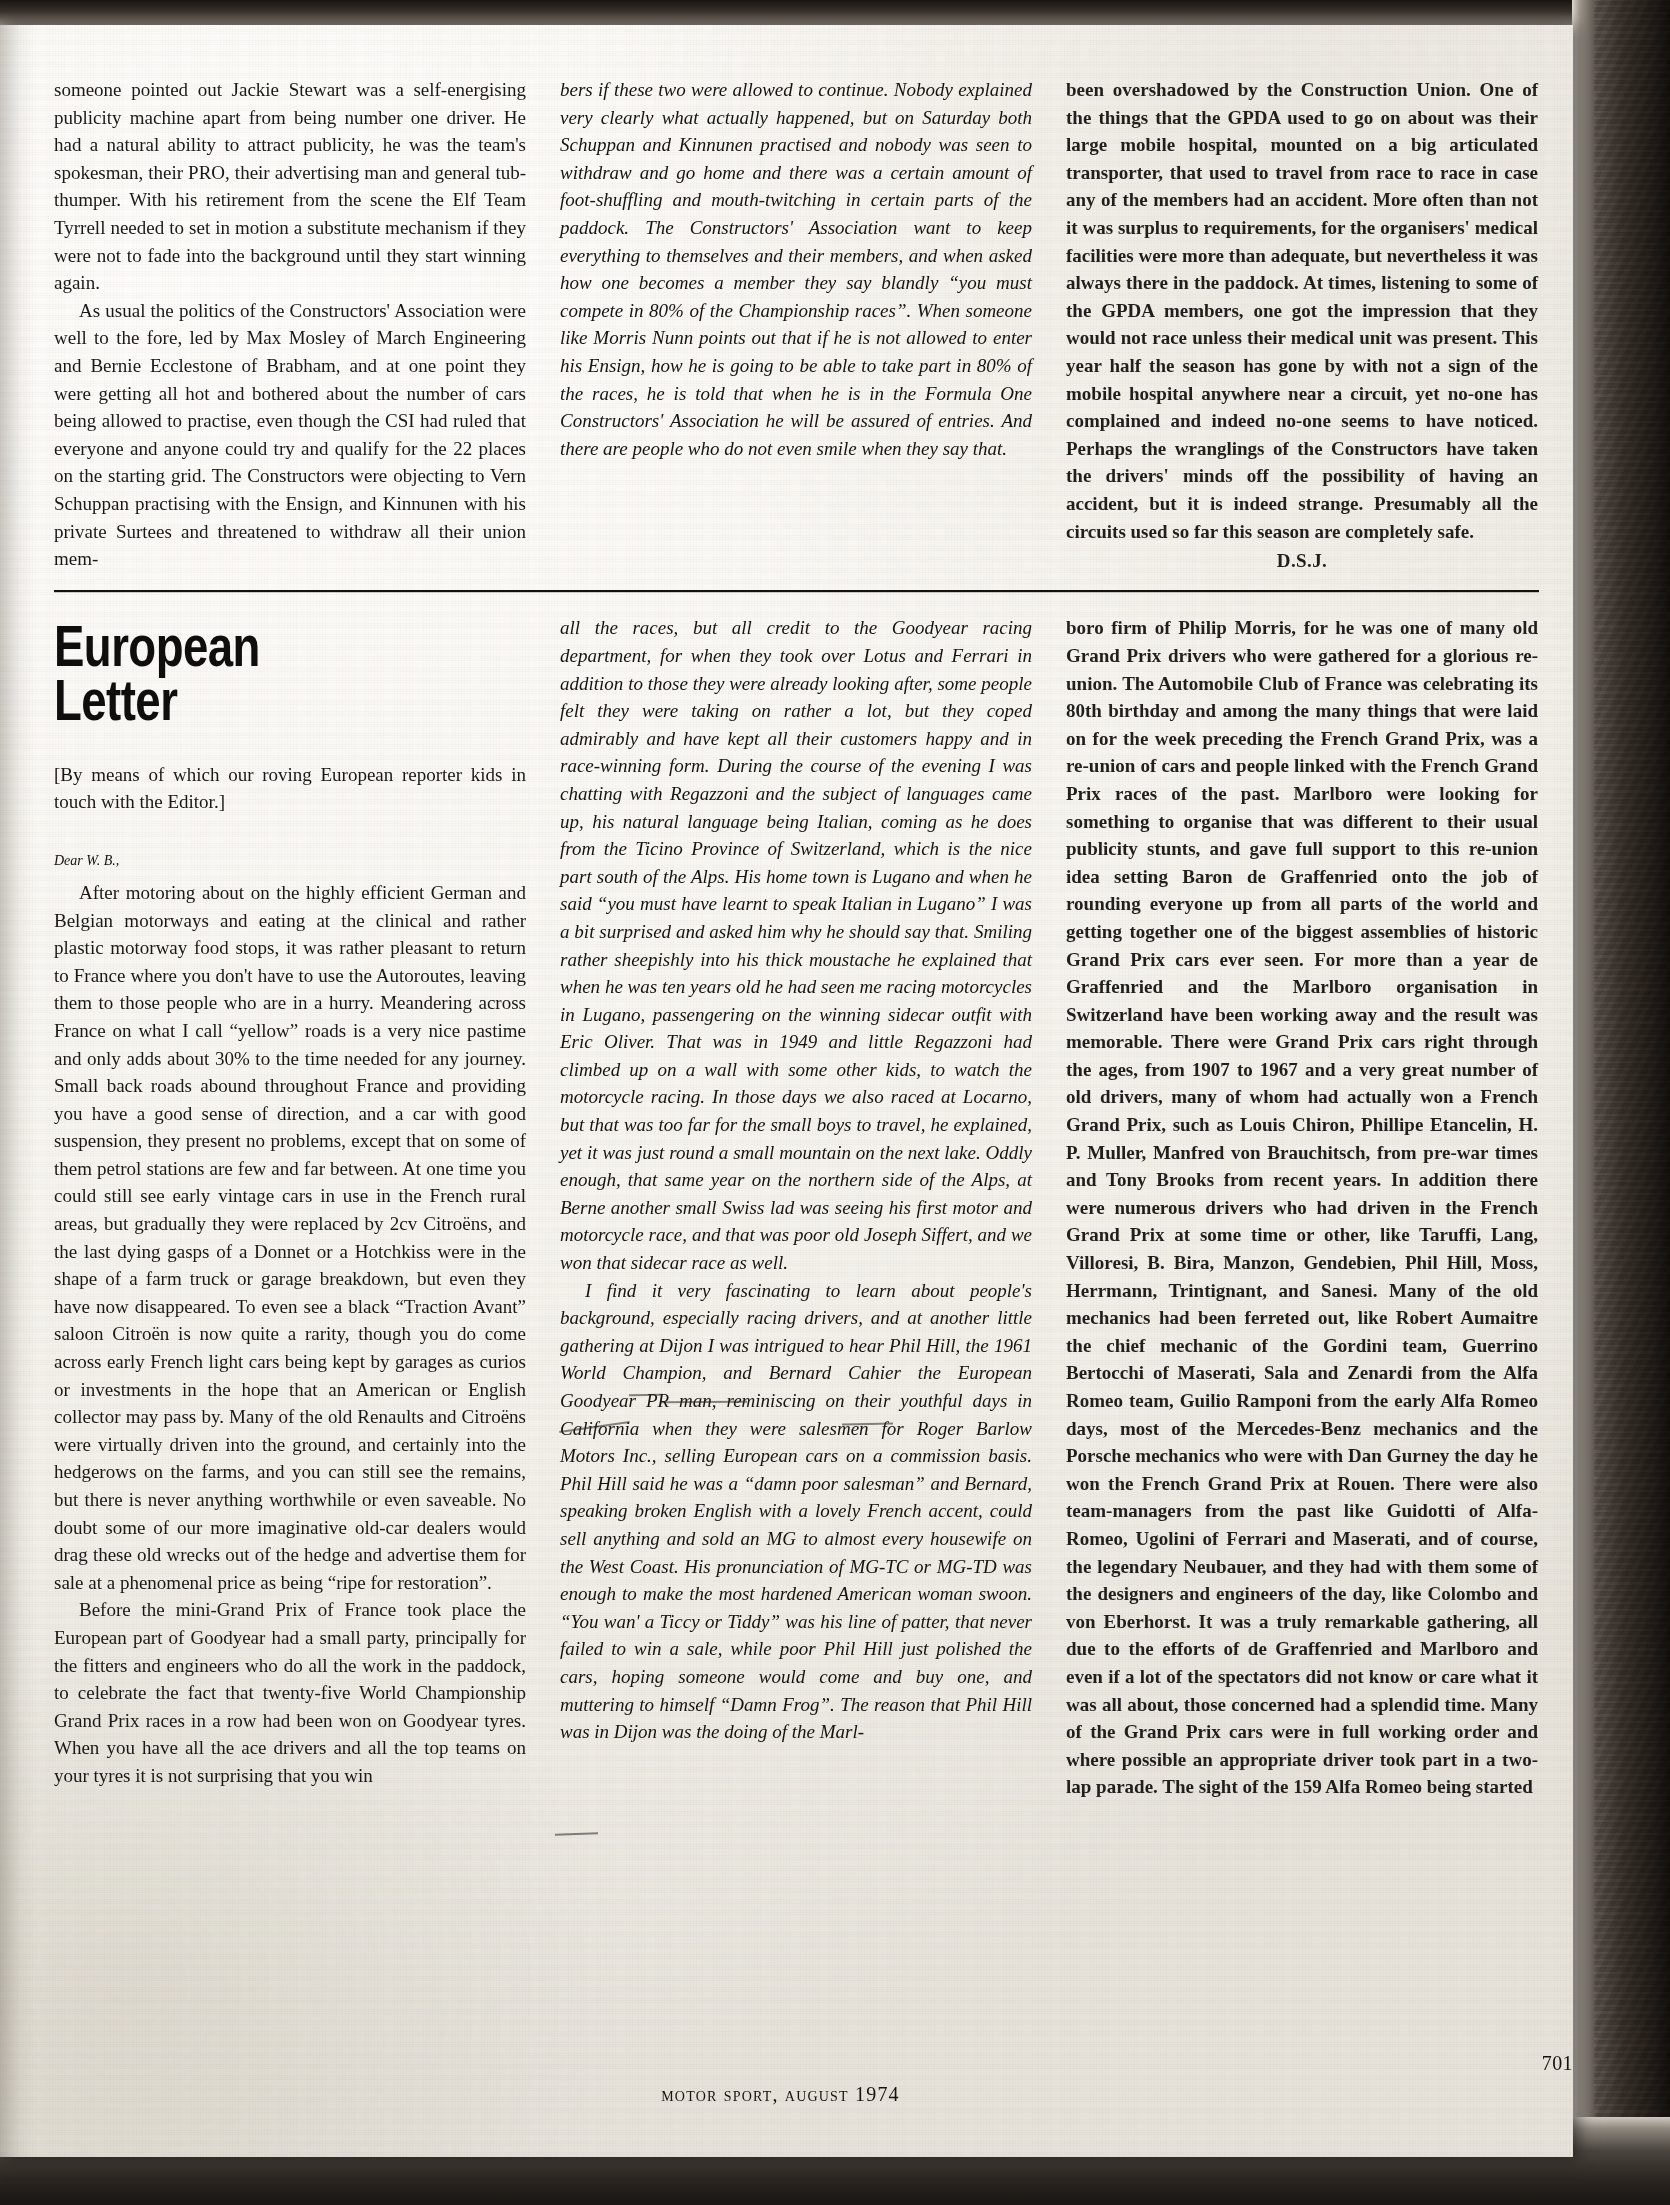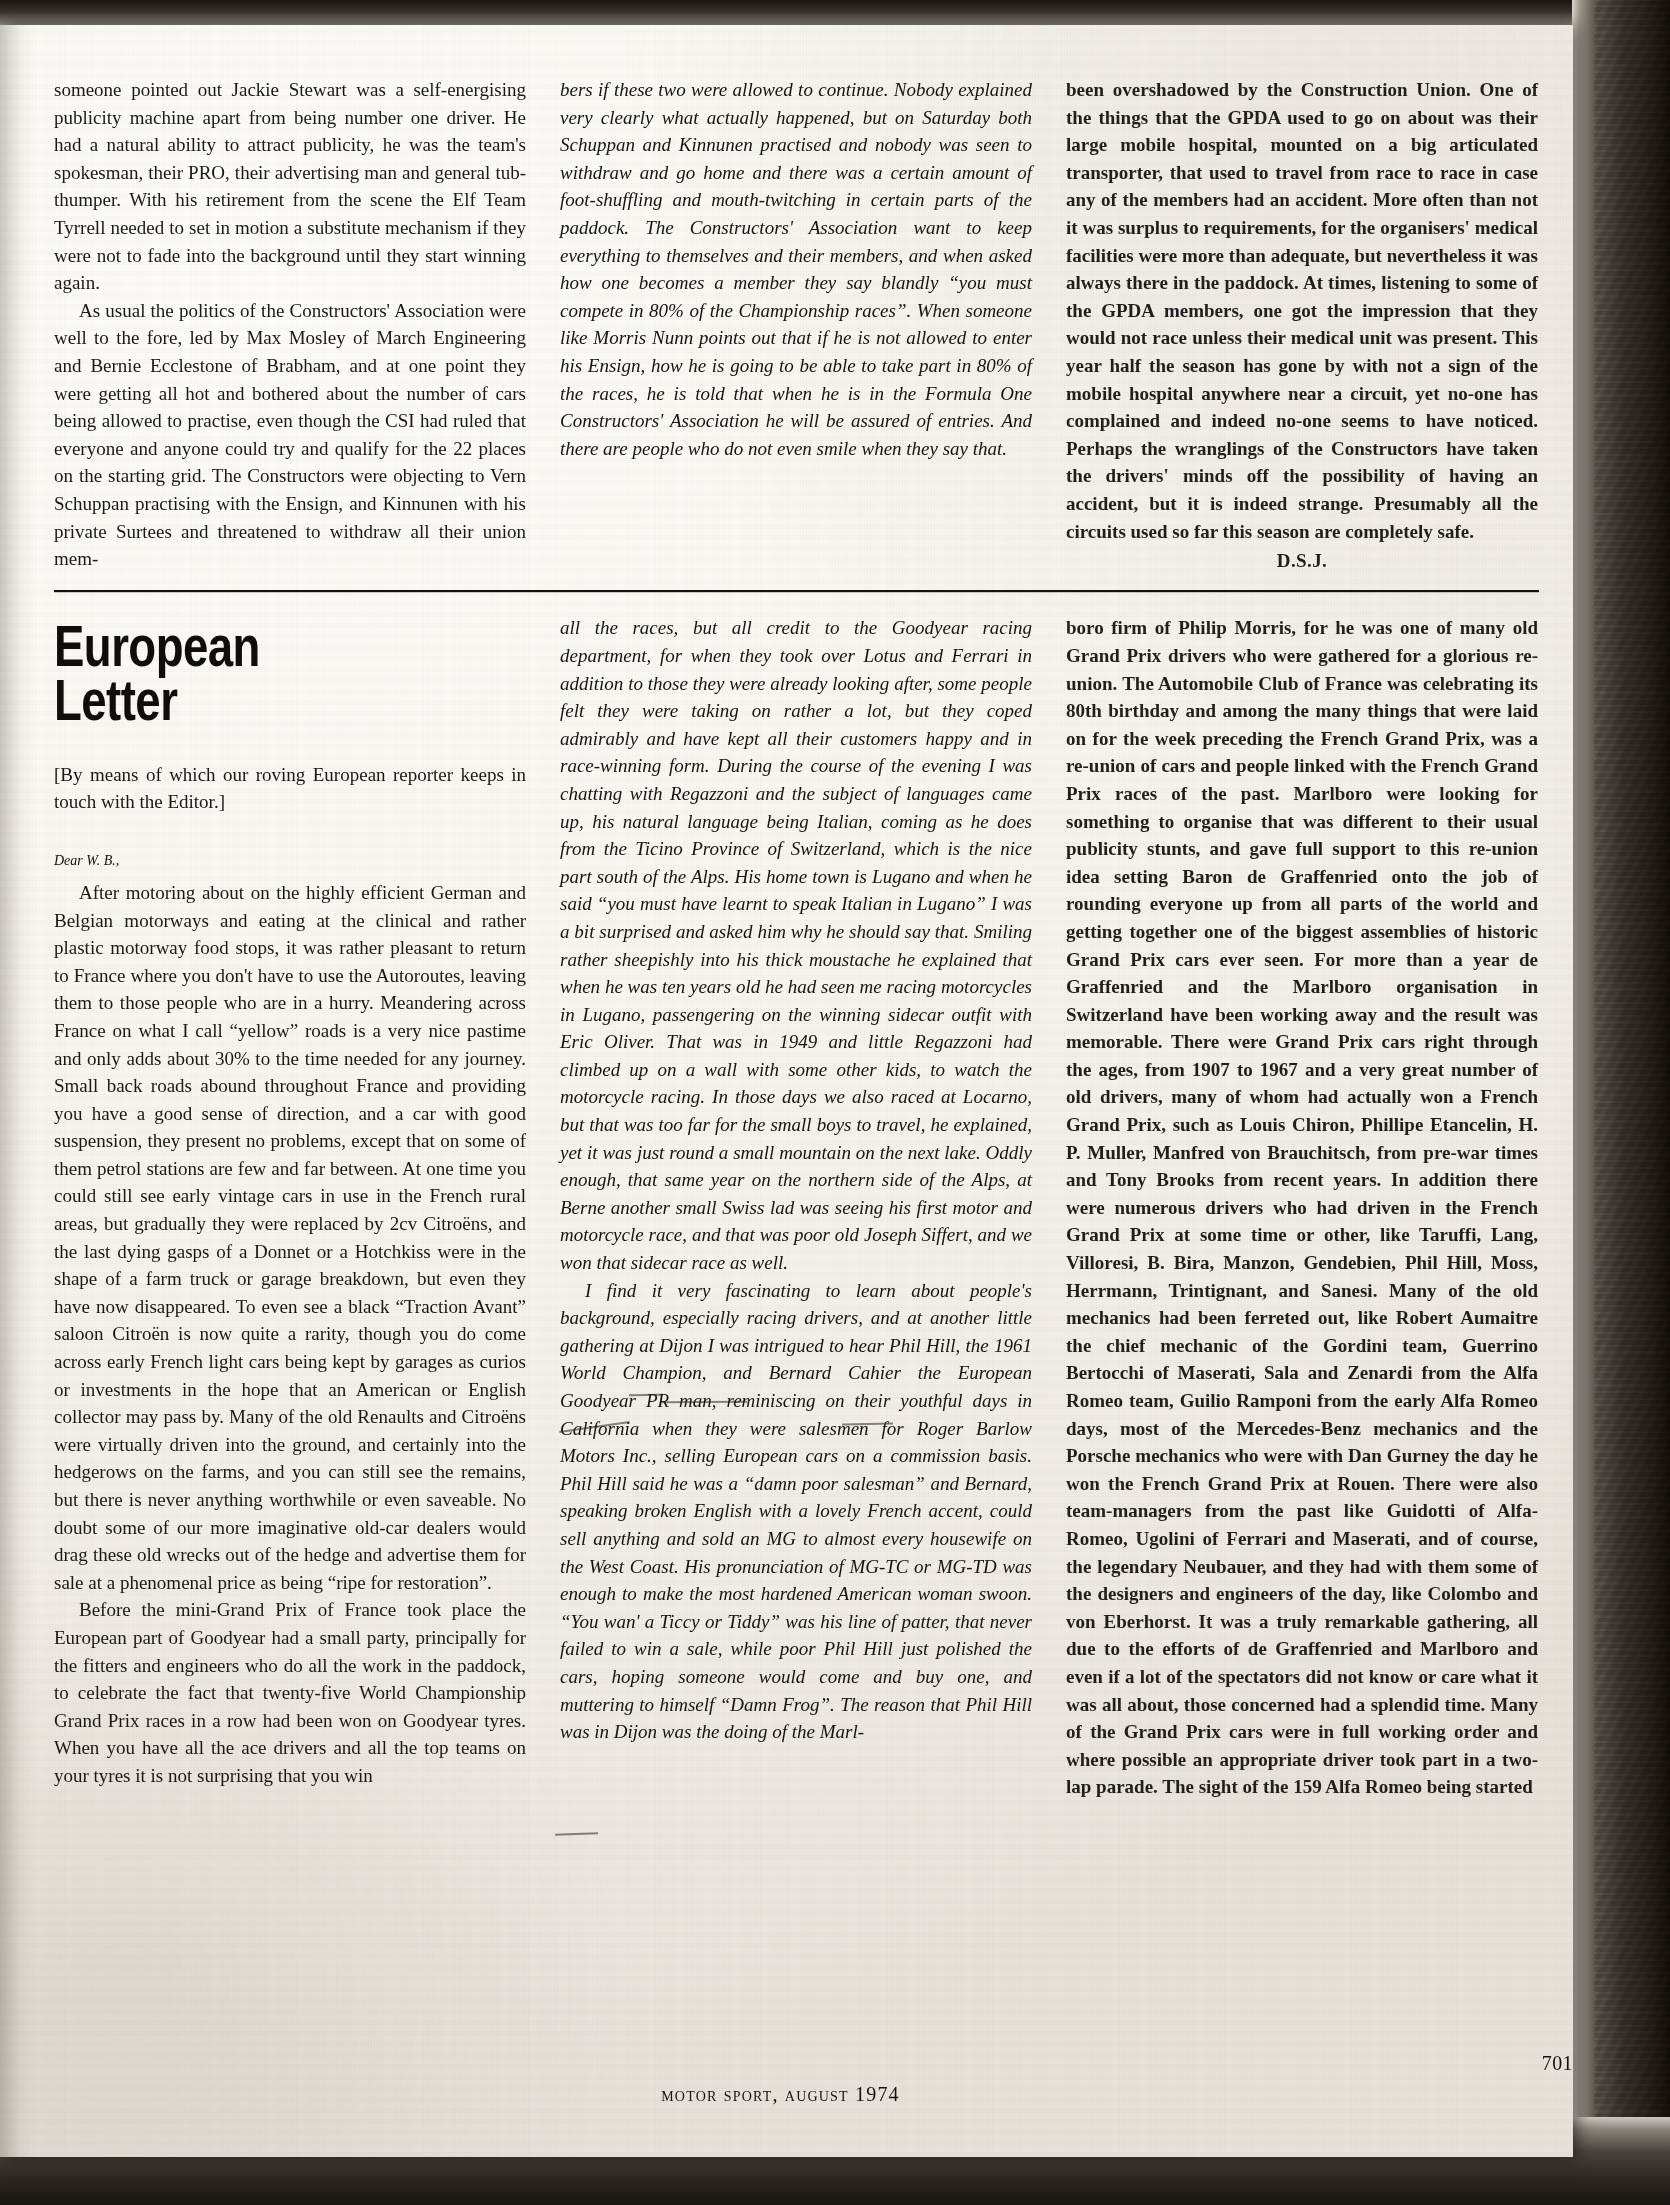--- a/index.html
+++ b/index.html
@@ -190,21 +190,21 @@
 
     <div class="cols">
 
       <div class="col">
 
         <div class="headline">
           <div>European</div>
           <div>Letter</div>
         </div>
 
-        <div class="standfirst ink-a">[By means of which our roving European reporter keeps in touch with the Editor.]</div>
+        <div class="standfirst ink-a">[By means of which our roving European reporter kids in touch with the Editor.]</div>
 
         <div class="salutation">Dear W. B.,</div>
 
         <div class="body-text letter-body ink-a">
           <p>After motoring about on the highly efficient German and Belgian motorways and eating at the clinical and rather plastic motorway food stops, it was rather pleasant to return to France where you don't have to use the Autoroutes, leaving them to those people who are in a hurry. Meandering across France on what I call “yellow” roads is a very nice pastime and only adds about 30% to the time needed for any journey. Small back roads abound throughout France and providing you have a good sense of direction, and a car with good suspension, they present no problems, except that on some of them petrol stations are few and far between. At one time you could still see early vintage cars in use in the French rural areas, but gradually they were replaced by 2cv Citroëns, and the last dying gasps of a Donnet or a Hotchkiss were in the shape of a farm truck or garage breakdown, but even they have now disappeared. To even see a black “Traction Avant” saloon Citroën is now quite a rarity, though you do come across early French light cars being kept by garages as curios or investments in the hope that an American or English collector may pass by. Many of the old Renaults and Citroëns were virtually driven into the ground, and certainly into the hedgerows on the farms, and you can still see the remains, but there is never anything worthwhile or even saveable. No doubt some of our more imaginative old-car dealers would drag these old wrecks out of the hedge and advertise them for sale at a phenomenal price as being “ripe for restoration”.</p>
           <p>Before the mini-Grand Prix of France took place the European part of Goodyear had a small party, principally for the fitters and engineers who do all the work in the paddock, to celebrate the fact that twenty-five World Championship Grand Prix races in a row had been won on Goodyear tyres. When you have all the ace drivers and all the top teams on your tyres it is not surprising that you win</p>
         </div>
       </div>
 
       <div class="col">

